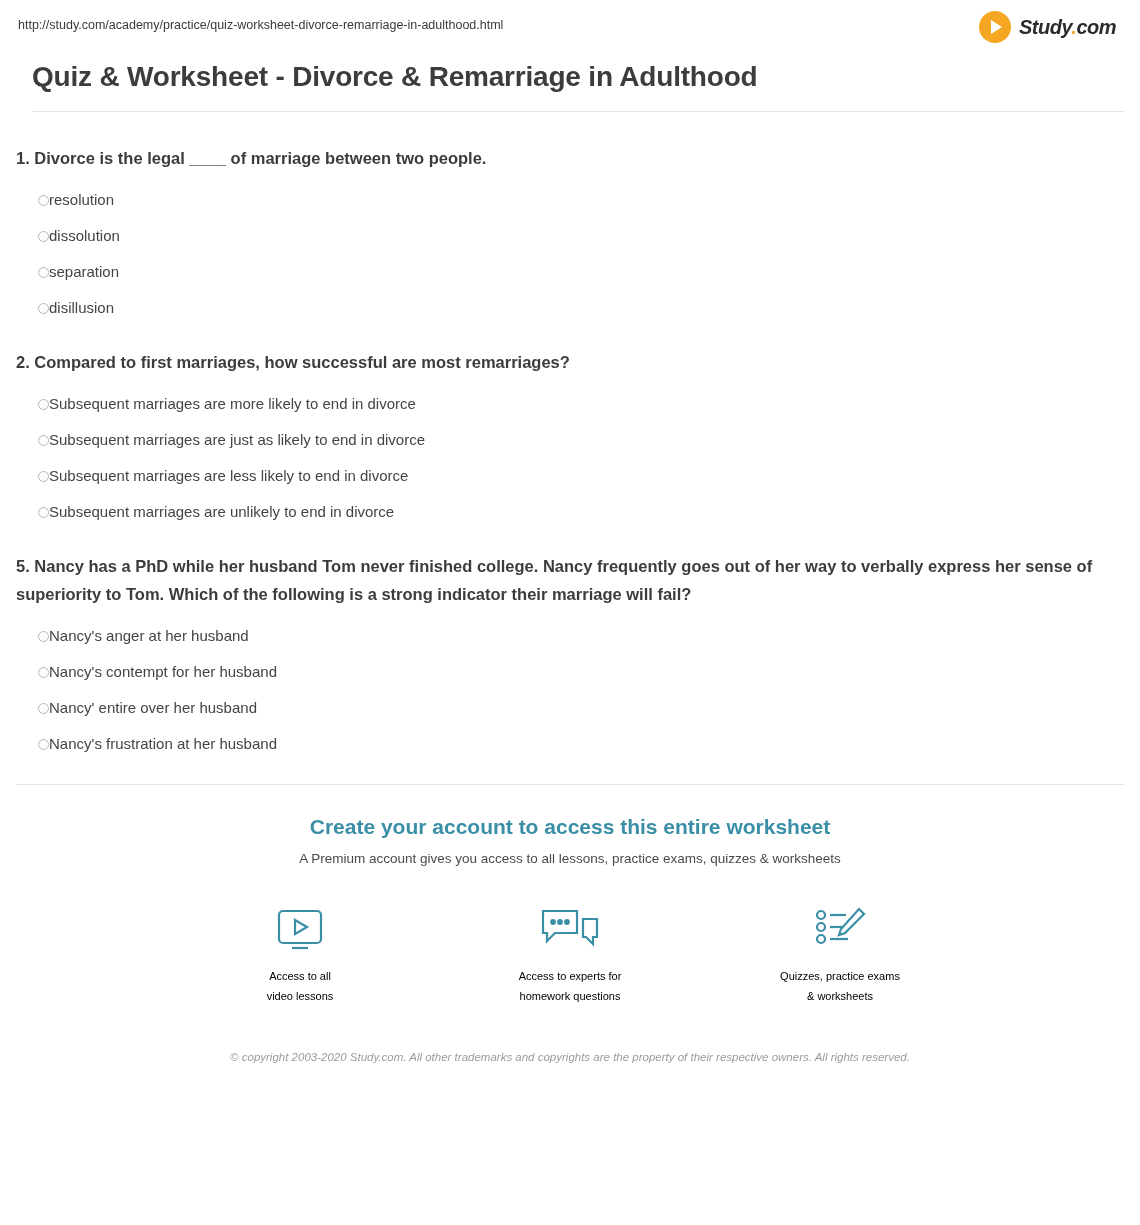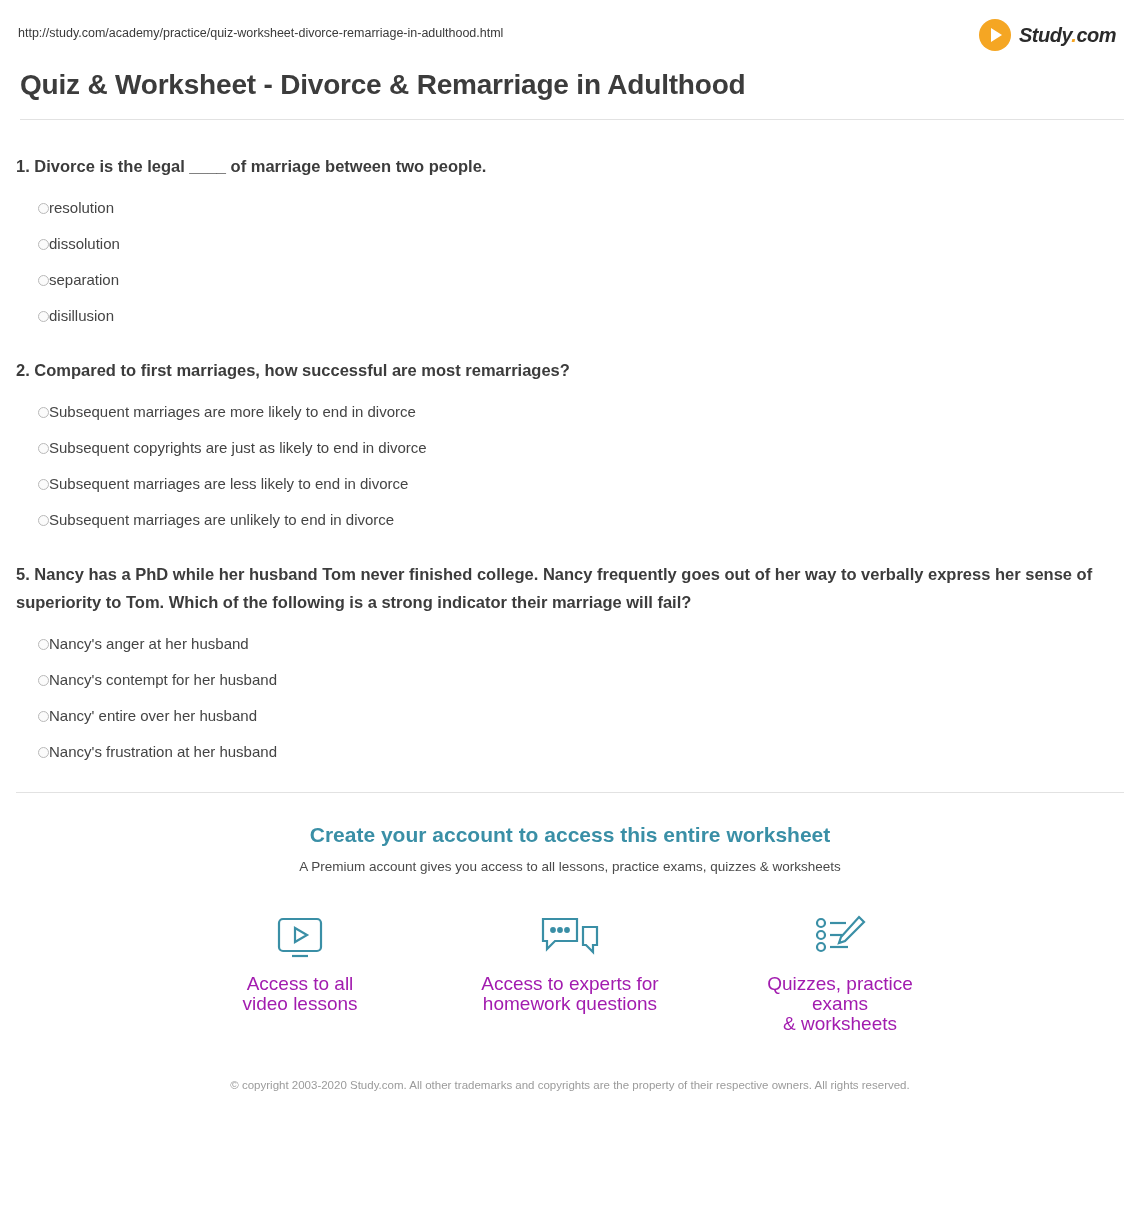--- a/index.html
+++ b/index.html
@@ -10,21 +10,21 @@
   }
   body {
     width: 1140px;
     height: 1225px;
     font-family: "Liberation Sans", sans-serif;
     color: #333333;
     position: relative;
   }
   .page {
     width: 1140px;
-    padding: 12px 16px;
+    padding: 4px 16px;
   }
 
   
   .topbar {
     display: flex;
     align-items: flex-start;
     justify-content: space-between;
     padding-top: 13px;
   }
   .url {
@@ -64,21 +64,21 @@
     color: #2b2b2b;
     letter-spacing: -0.5px;
     font-style: italic;
   }
   .brand-dot { color: #f5a623; }
 
   h1.title {
     font-size: 28px;
     font-weight: bold;
     color: #3c3c3c;
-    margin: 18px 0 0 4px;
+    margin: 18px 0 0 16px;
     padding: 0 0 18px 0;
     border-bottom: 1px solid #e2e2e2;
     letter-spacing: -0.2px;
   }
 
   
   .quiz { padding-top: 12px; }
   .question {
     font-size: 16.5px;
     font-weight: bold;
@@ -134,31 +134,32 @@
     text-align: center;
   }
   .feature-icon {
     height: 56px;
     display: flex;
     align-items: center;
     justify-content: center;
     margin-bottom: 10px;
   }
   .feature-label {
-    font-size: 19px;
-    color: #a21caf;
+    font-size: 11px;
+    color: #000000;
     line-height: 20px;
   }
   .copyright {
     margin-top: 42px;
     text-align: center;
     font-size: 11.5px;
     color: #9b9b9b;
     line-height: 18px;
     padding: 0 180px;
+    font-style: italic;
   }
 </style>
 </head>
 <body>
 
 <div class="page">
 
   <div class="topbar">
     <div class="url">http://study.com/academy/practice/quiz-worksheet-divorce-remarriage-in-adulthood.html</div>
     <div class="brand">
@@ -195,21 +196,21 @@
 
     <div>
       <p class="question">2. Compared to first marriages, how successful are most remarriages?</p>
       <ul class="answers">
         <li class="answer">
           <span class="radio"></span>
           <span>Subsequent marriages are more likely to end in divorce</span>
         </li>
         <li class="answer">
           <span class="radio"></span>
-          <span>Subsequent copyrights are just as likely to end in divorce</span>
+          <span>Subsequent marriages are just as likely to end in divorce</span>
         </li>
         <li class="answer">
           <span class="radio"></span>
           <span>Subsequent marriages are less likely to end in divorce</span>
         </li>
         <li class="answer">
           <span class="radio"></span>
           <span>Subsequent marriages are unlikely to end in divorce</span>
         </li>
       </ul>

